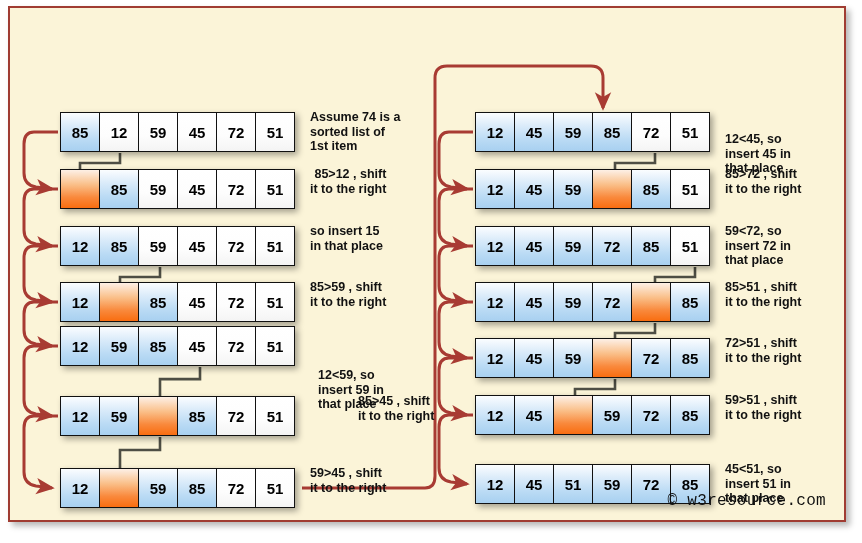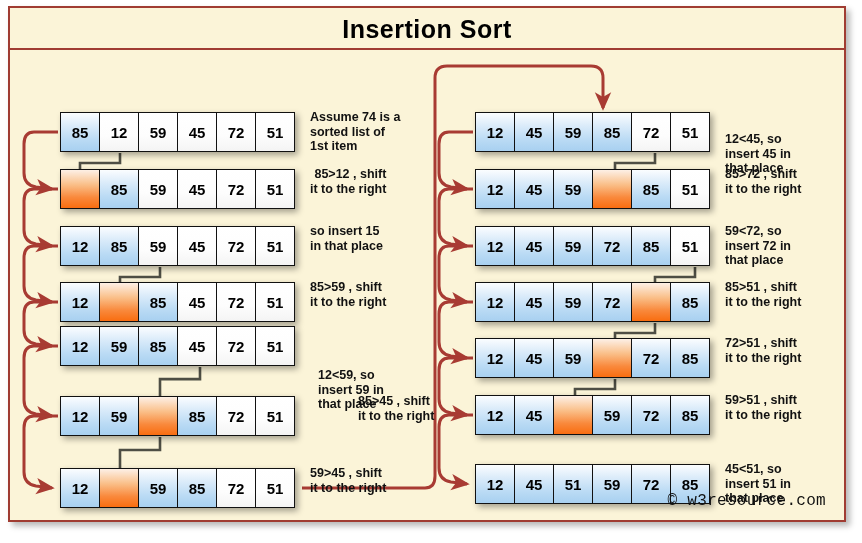--- a/index.html
+++ b/index.html
@@ -109,23 +109,20 @@
     font-family:"Liberation Mono",monospace;
     letter-spacing:.3px;
   }
 </style>
 </head>
 <body>
 
 <div id="stage">
   <div id="panel">
 
-    <div id="titlebar">
-      <div id="title">Insertion  Sort</div>
-    </div>
 
     <div id="canvas">
       <svg id="arrows" viewBox="0 0 834 470" xmlns="http://www.w3.org/2000/svg">
           <defs>
             <marker id="mred" viewBox="0 0 10 10" refX="8.5" refY="5" markerWidth="6.2" markerHeight="6.2" orient="auto-start-reverse">
               <path d="M 0 0.6 L 10 5 L 0 9.4 L 2.6 5 Z" fill="#a83b33"></path>
             </marker>
             <marker id="mgray" viewBox="0 0 10 10" refX="8.5" refY="5" markerWidth="5.4" markerHeight="5.4" orient="auto-start-reverse">
               <path d="M 0 0.6 L 10 5 L 0 9.4 L 2.6 5 Z" fill="#111"></path>
             </marker>

